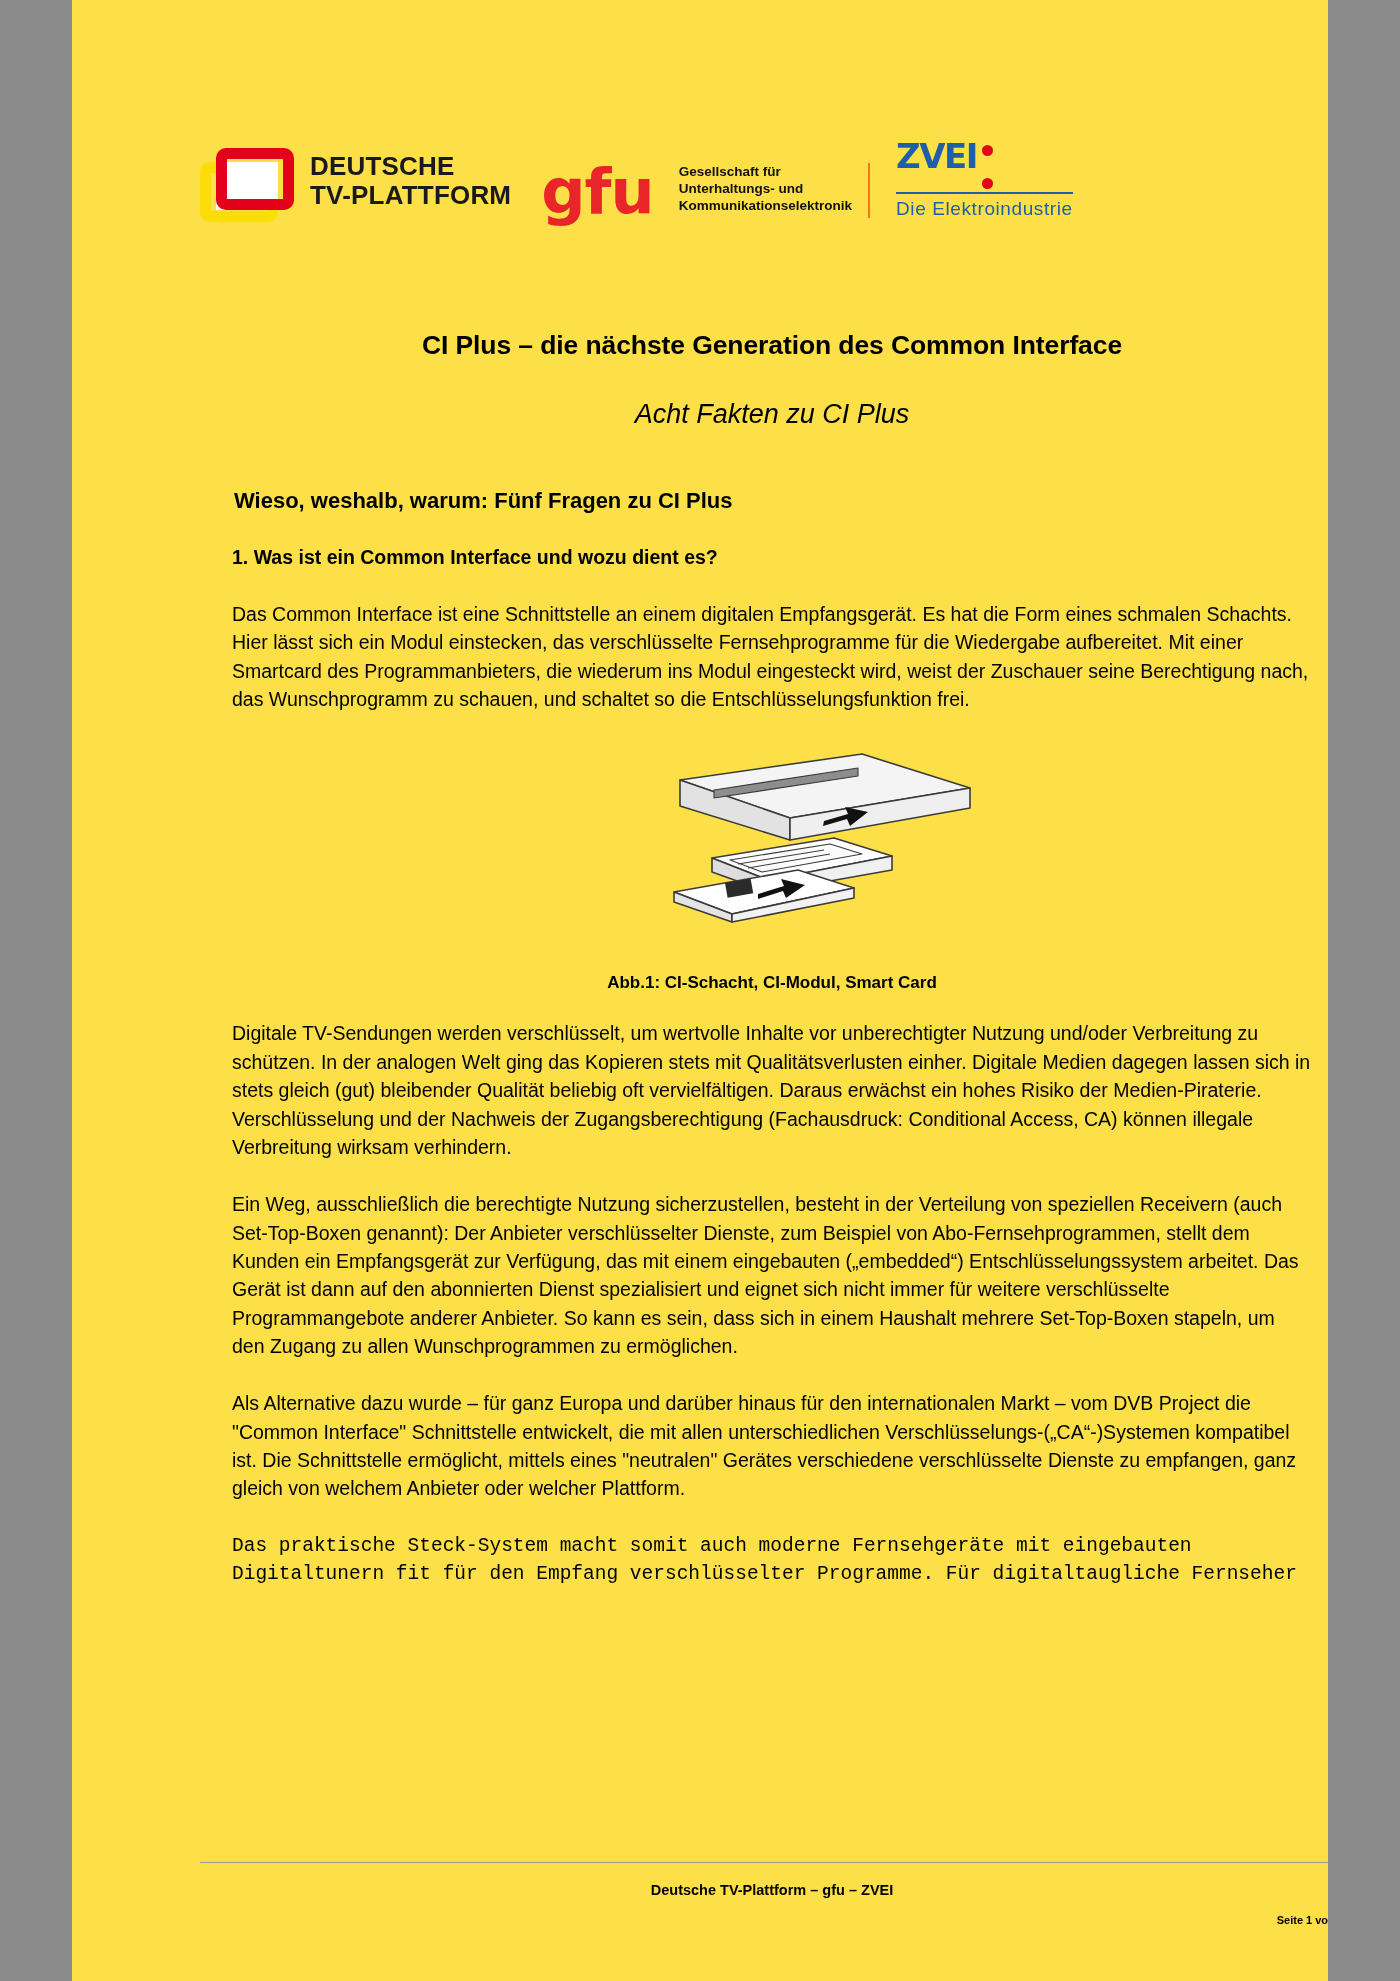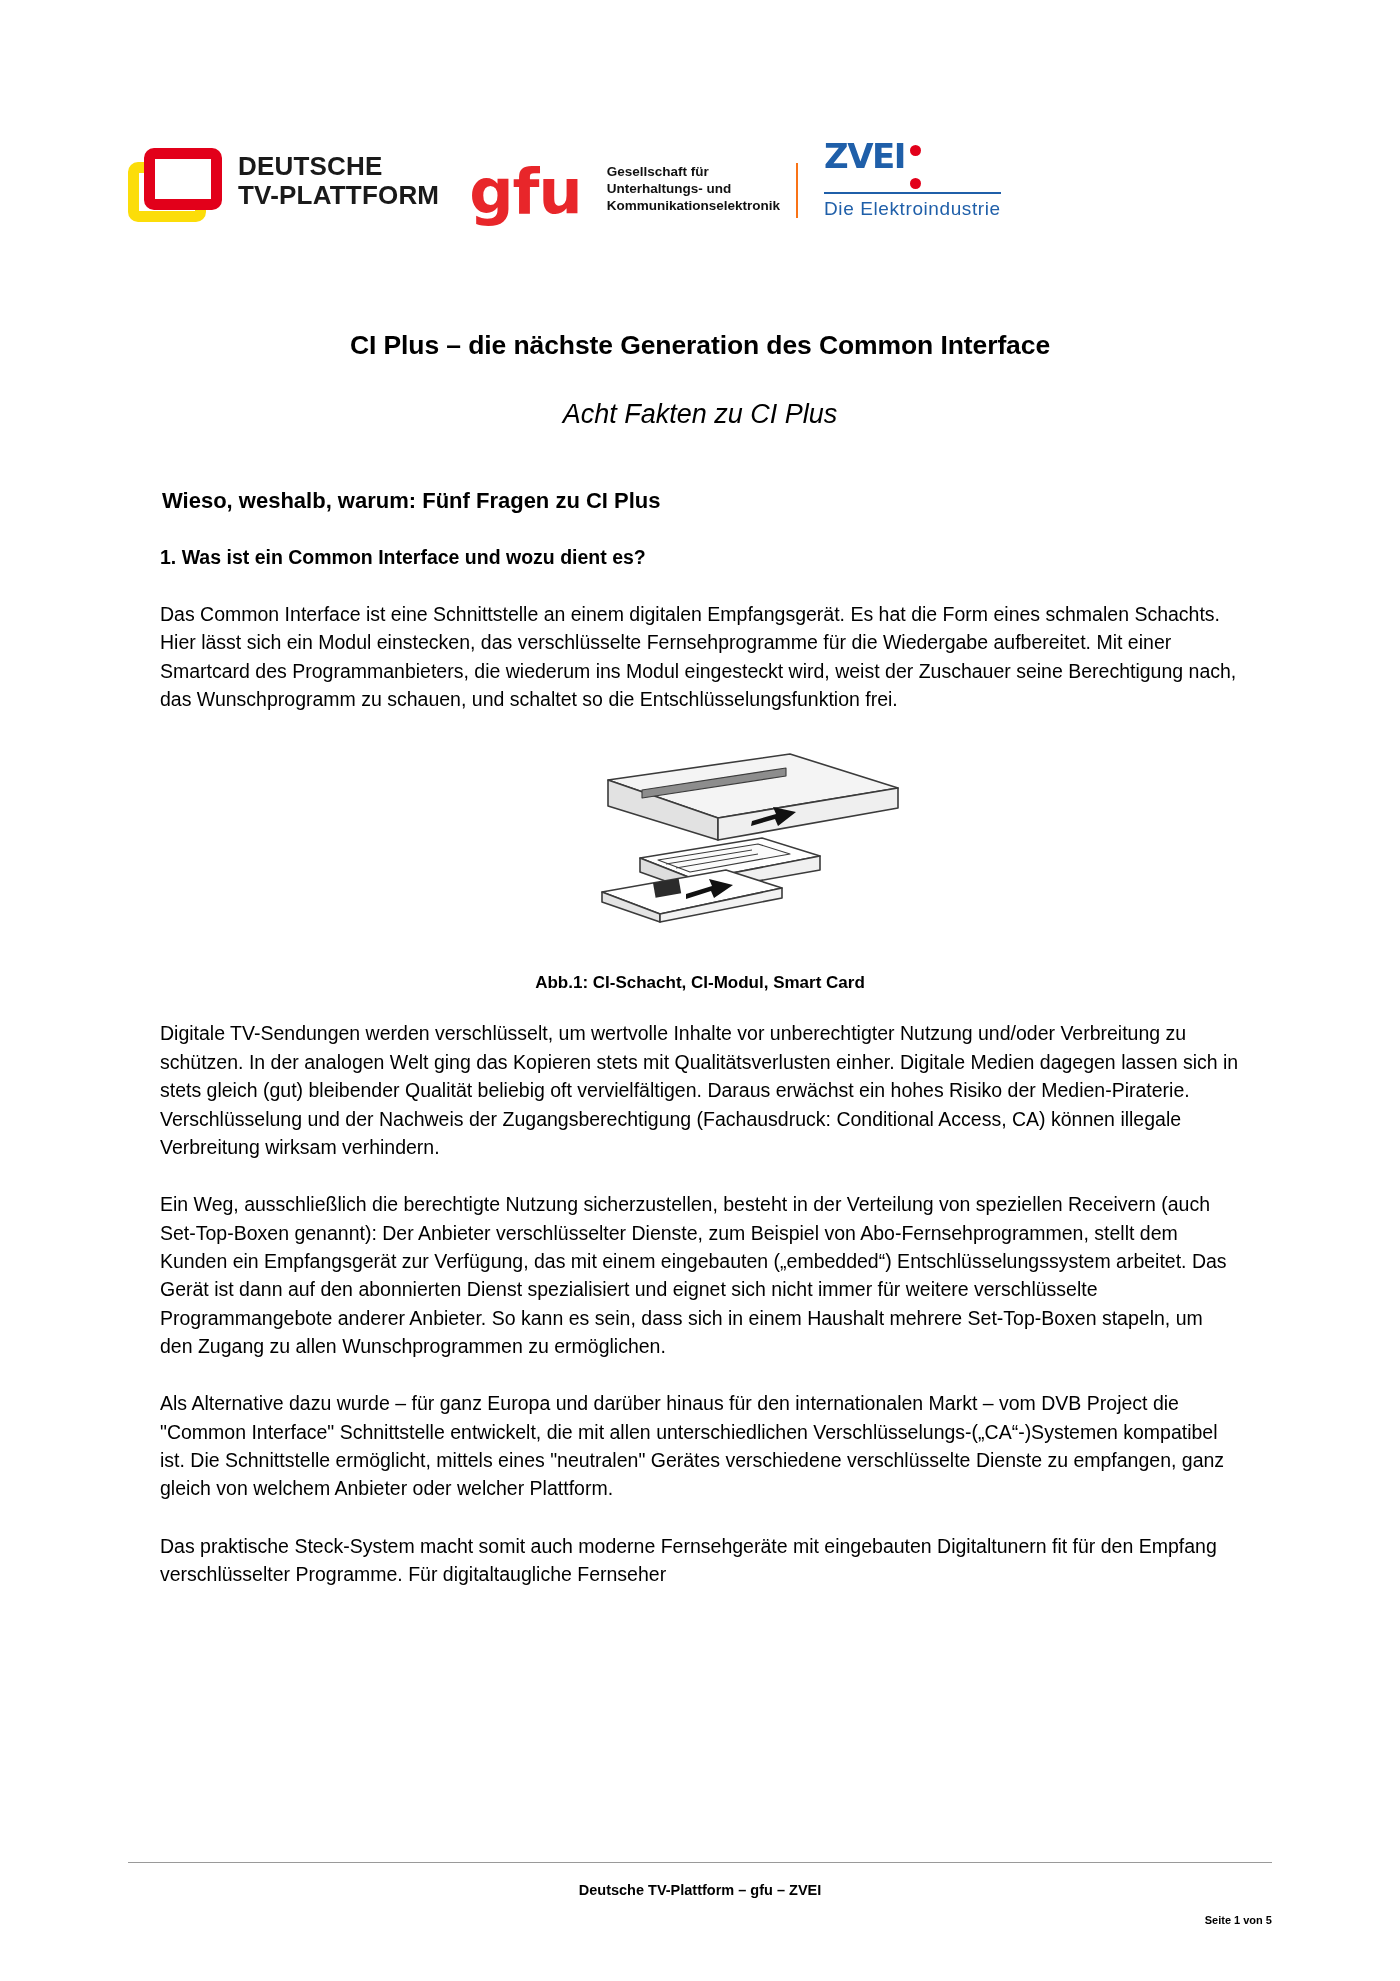--- a/index.html
+++ b/index.html
@@ -3,24 +3,24 @@
 <meta charset="utf-8">
 <title>CI Plus Dokument</title>
 <style>
   html, body {
     margin: 0;
     padding: 0;
     background: #8a8a8a;
   }
   .page {
     position: relative;
-    width: 1400px;
+    width: 1256px;
     height: 1981px;
     margin: 0 auto;
-    background: #ffffff;
+    background: #fde047;
     font-family: "Liberation Sans", sans-serif;
     color: #000000;
     overflow: hidden;
     box-sizing: border-box;
     padding-left: 9px;
   }
 
   
   .logo-bar {
     position: absolute;
@@ -190,21 +190,21 @@
     font-size: 19.5px;
     font-weight: bold;
     margin: 0 0 31px 0;
   }
   p.body {
     font-size: 19.5px;
     line-height: 1.455;
     margin: 0 0 29px 0;
     text-align: left;
   }
-  p.body:last-child { margin-bottom: 8px; }
+  p.body:last-child { margin-bottom: 8px; font-family: Liberation Mono, monospace; }
 
   
   .figure {
     margin: 22px 0 26px 0;
     text-align: center;
   }
   .figure svg {
     display: block;
     margin: 0 auto;
   }

